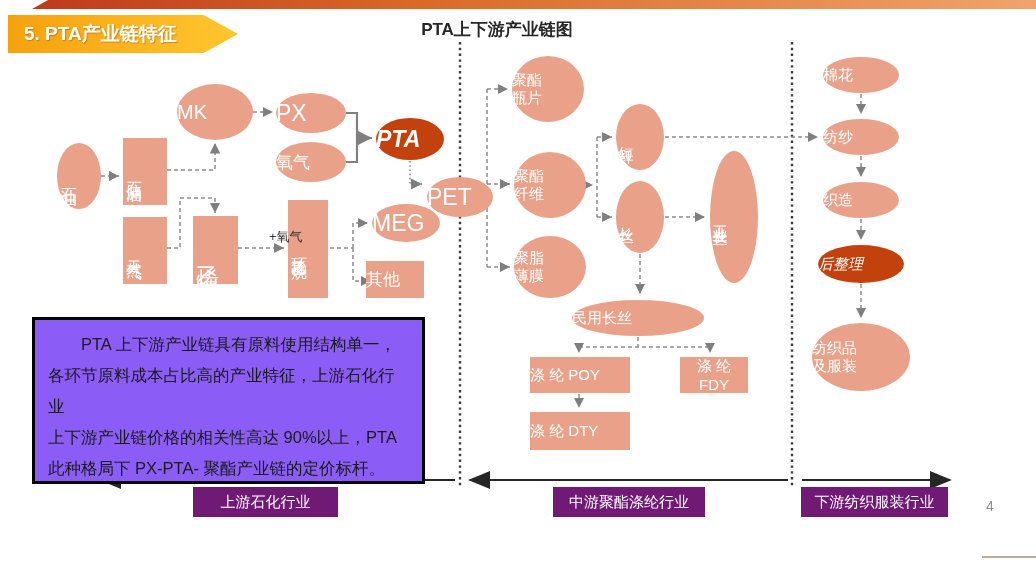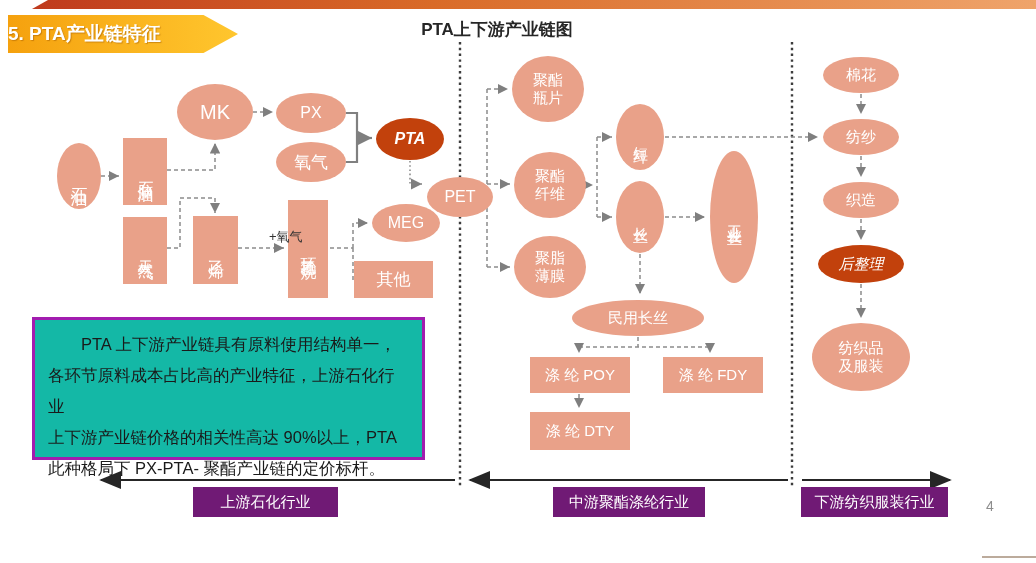--- a/index.html
+++ b/index.html
@@ -4,36 +4,36 @@
 <style>
   html,body{margin:0;padding:0;background:#e8e8e8;}
   .slide{position:relative;width:1036px;height:563px;background:#ffffff;overflow:hidden;
          font-family:"Liberation Sans",sans-serif;}
   .topbar{position:absolute;left:32px;top:0;width:1004px;height:9px;
           background:linear-gradient(90deg,#bf3a1d,#d96b28 40%,#efa46b);
           clip-path:polygon(16px 0,100% 0,100% 100%,0 100%);}
   .banner{position:absolute;left:8px;top:15px;width:230px;height:38px;
           background:linear-gradient(90deg,#f5a10e,#ffc62e);
           clip-path:polygon(0 0,85% 0,100% 50%,85% 100%,0 100%);
-          display:flex;align-items:center;box-sizing:border-box;
+          display:flex;align-items:center;padding-left:16px;box-sizing:border-box;
           color:#fff;font-weight:bold;font-size:19px;text-shadow:1px 1px 1px rgba(160,90,0,.5);}
   .dtitle{position:absolute;left:397px;top:18px;width:200px;text-align:center;
           font-size:17px;font-weight:bold;color:#262626;}
   svg.wires{position:absolute;left:0;top:0;pointer-events:none;}
-  .node{position:absolute;display:flex;align-items:center;justify-content:center;
+  .node{position:absolute;display:flex;align-items:center;
         background:#e9a189;color:#fff;text-align:center;font-size:15px;}
   .ell{border-radius:50%;}
   .dark{background:#c2410c;font-style:italic;}
   .vtext{writing-mode:vertical-rl;text-orientation:upright;letter-spacing:2px;}
   .pre{white-space:pre-line;line-height:1.2;}
-  .f16{font-size:16px;} .f17{font-size:17px;} .f18{font-size:16px;} .f20{font-size:20px;}
+  .f16{font-size:16px;} .f17{font-size:17px;} .f18{font-size:23px;} .f20{font-size:20px;}
   .bold{font-weight:bold;}
   .edge-label{position:absolute;left:241px;top:228px;font-size:13px;color:#333;margin-left:28px;}
-  .summary{position:absolute;left:32px;top:317px;width:393px;height:143px;box-sizing:border-box;
-           border:3px solid #a21caf;background:#14b8a6;padding:9px 13px 6px 13px;
+  .summary{position:absolute;left:32px;top:317px;width:393px;height:167px;box-sizing:border-box;
+           border:3px solid #000000;background:#8b5cf6;padding:9px 13px 6px 13px;
            font-size:16.5px;color:#1a1a1a;line-height:31px;}
   .summary .ln1{text-indent:2em;}
   .flabel{position:absolute;top:487px;height:30px;background:#701a75;color:#fff;
           display:flex;align-items:center;justify-content:center;font-size:15px;}
   .pageno{position:absolute;left:986px;top:498px;color:#8d8d8d;font-size:14px;}
   .brline{position:absolute;left:982px;top:556px;width:54px;height:2px;background:#bcab9c;}
 </style>
 </head>
 <body>
 
@@ -130,21 +130,21 @@
   </div>
   <div class="node" style="left:193px;top:216px;width:45px;height:68px">
     <span class="vtext f18">乙烯</span>
   </div>
   <div class="node" style="left:288px;top:200px;width:40px;height:98px">
     <span class="vtext f16">环氯乙烷</span>
   </div>
   <div class="node ell f18" style="left:372px;top:204px;width:68px;height:38px">
     <span>MEG</span>
   </div>
-  <div class="node f17" style="left:354px;top:261px;width:79px;height:37px">
+  <div class="node f17" style="left:366px;top:261px;width:58px;height:37px">
     <span>其他</span>
   </div>
   <div class="node ell f18" style="left:427px;top:177px;width:66px;height:40px">
     <span>PET</span>
   </div>
   <div class="edge-label">+氧气</div>
 
   <div class="node ell" style="left:512px;top:56px;width:72px;height:66px">
     <span class="pre">聚酯
 瓶片</span>
@@ -165,21 +165,21 @@
   </div>
   <div class="node ell" style="left:710px;top:151px;width:48px;height:132px">
     <span class="vtext">工业长丝</span>
   </div>
   <div class="node ell" style="left:572px;top:300px;width:132px;height:36px">
     <span>民用长丝</span>
   </div>
   <div class="node" style="left:530px;top:357px;width:100px;height:36px">
     <span>涤 纶 POY</span>
   </div>
-  <div class="node" style="left:663px;top:357px;width:100px;height:36px">
+  <div class="node" style="left:680px;top:357px;width:68px;height:36px">
     <span>涤 纶 FDY</span>
   </div>
   <div class="node" style="left:530px;top:412px;width:100px;height:38px">
     <span>涤 纶 DTY</span>
   </div>
 
   <div class="node ell" style="left:823px;top:57px;width:76px;height:36px">
     <span>棉花</span>
   </div>
   <div class="node ell" style="left:823px;top:119px;width:76px;height:36px">

